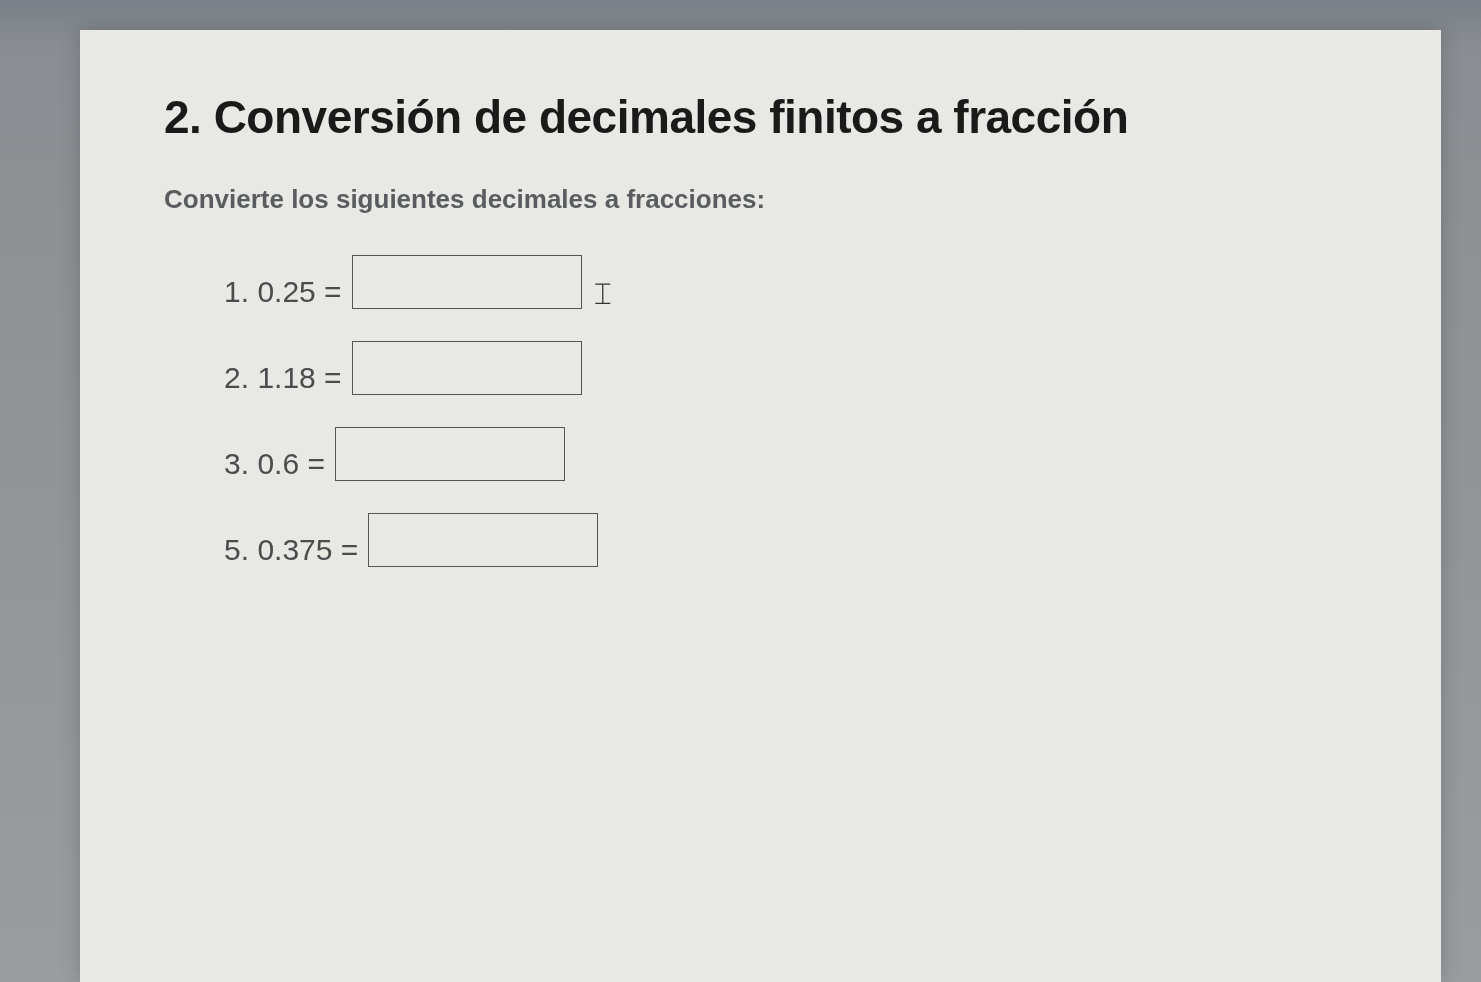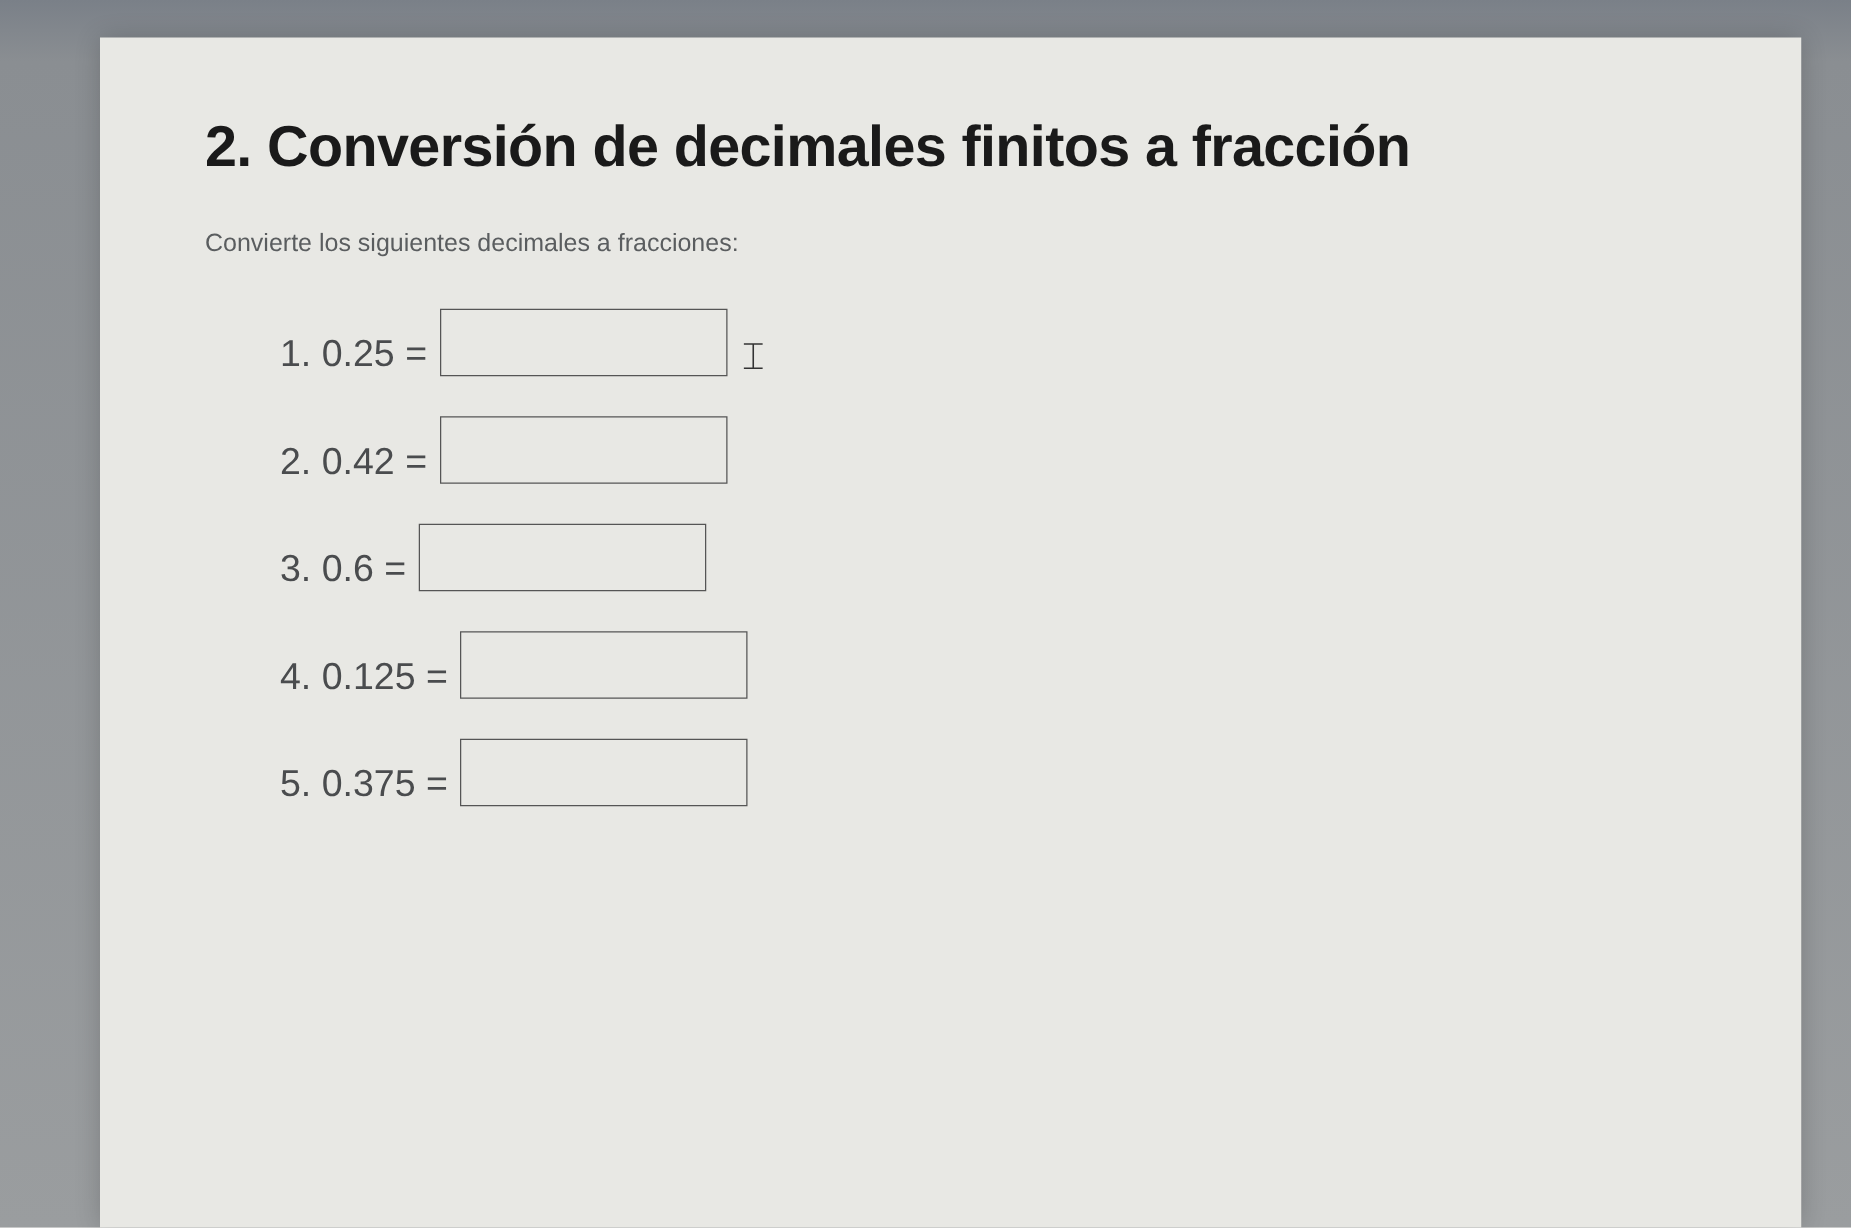--- a/index.html
+++ b/index.html
@@ -26,24 +26,24 @@
       box-shadow: 0 0 20px rgba(0,0,0,0.2);
     }
     .heading {
       font-size: 46px;
       font-weight: bold;
       color: #1a1a1a;
       margin-bottom: 40px;
       letter-spacing: -0.5px;
     }
     .instruction {
-      font-size: 20px;
+      font-size: 26px;
       color: #5a5d5f;
       margin-bottom: 40px;
-      font-weight: 400;
+      font-weight: 700;
     }
     .items {
       padding-left: 60px;
     }
     .item {
       display: flex;
       align-items: flex-end;
       margin-bottom: 32px;
       font-size: 30px;
       color: #4a4c4e;
@@ -89,43 +89,35 @@
       </span>
       <span class="item-wrap">
         <input type="text" class="answer-input" value="" style="">
         <span class="cursor">⌶</span>
       </span>
     </div>
 
     <div class="item">
       <span class="item-label">
         <span>2.</span>
-        <span>0.42</span>
+        <span>1.18</span>
         <span>=</span>
       </span>
       <input type="text" class="answer-input" value="" style="">
     </div>
 
     <div class="item">
       <span class="item-label">
         <span>3.</span>
         <span>0.6</span>
         <span>=</span>
       </span>
       <input type="text" class="answer-input" value="" style="">
     </div>
 
-    <div class="item">
-      <span class="item-label">
-        <span>4.</span>
-        <span>0.125</span>
-        <span>=</span>
-      </span>
-      <input type="text" class="answer-input" value="" style="">
-    </div>
 
     <div class="item">
       <span class="item-label">
         <span>5.</span>
         <span>0.375</span>
         <span>=</span>
       </span>
       <input type="text" class="answer-input" value="" style="">
     </div>
 

